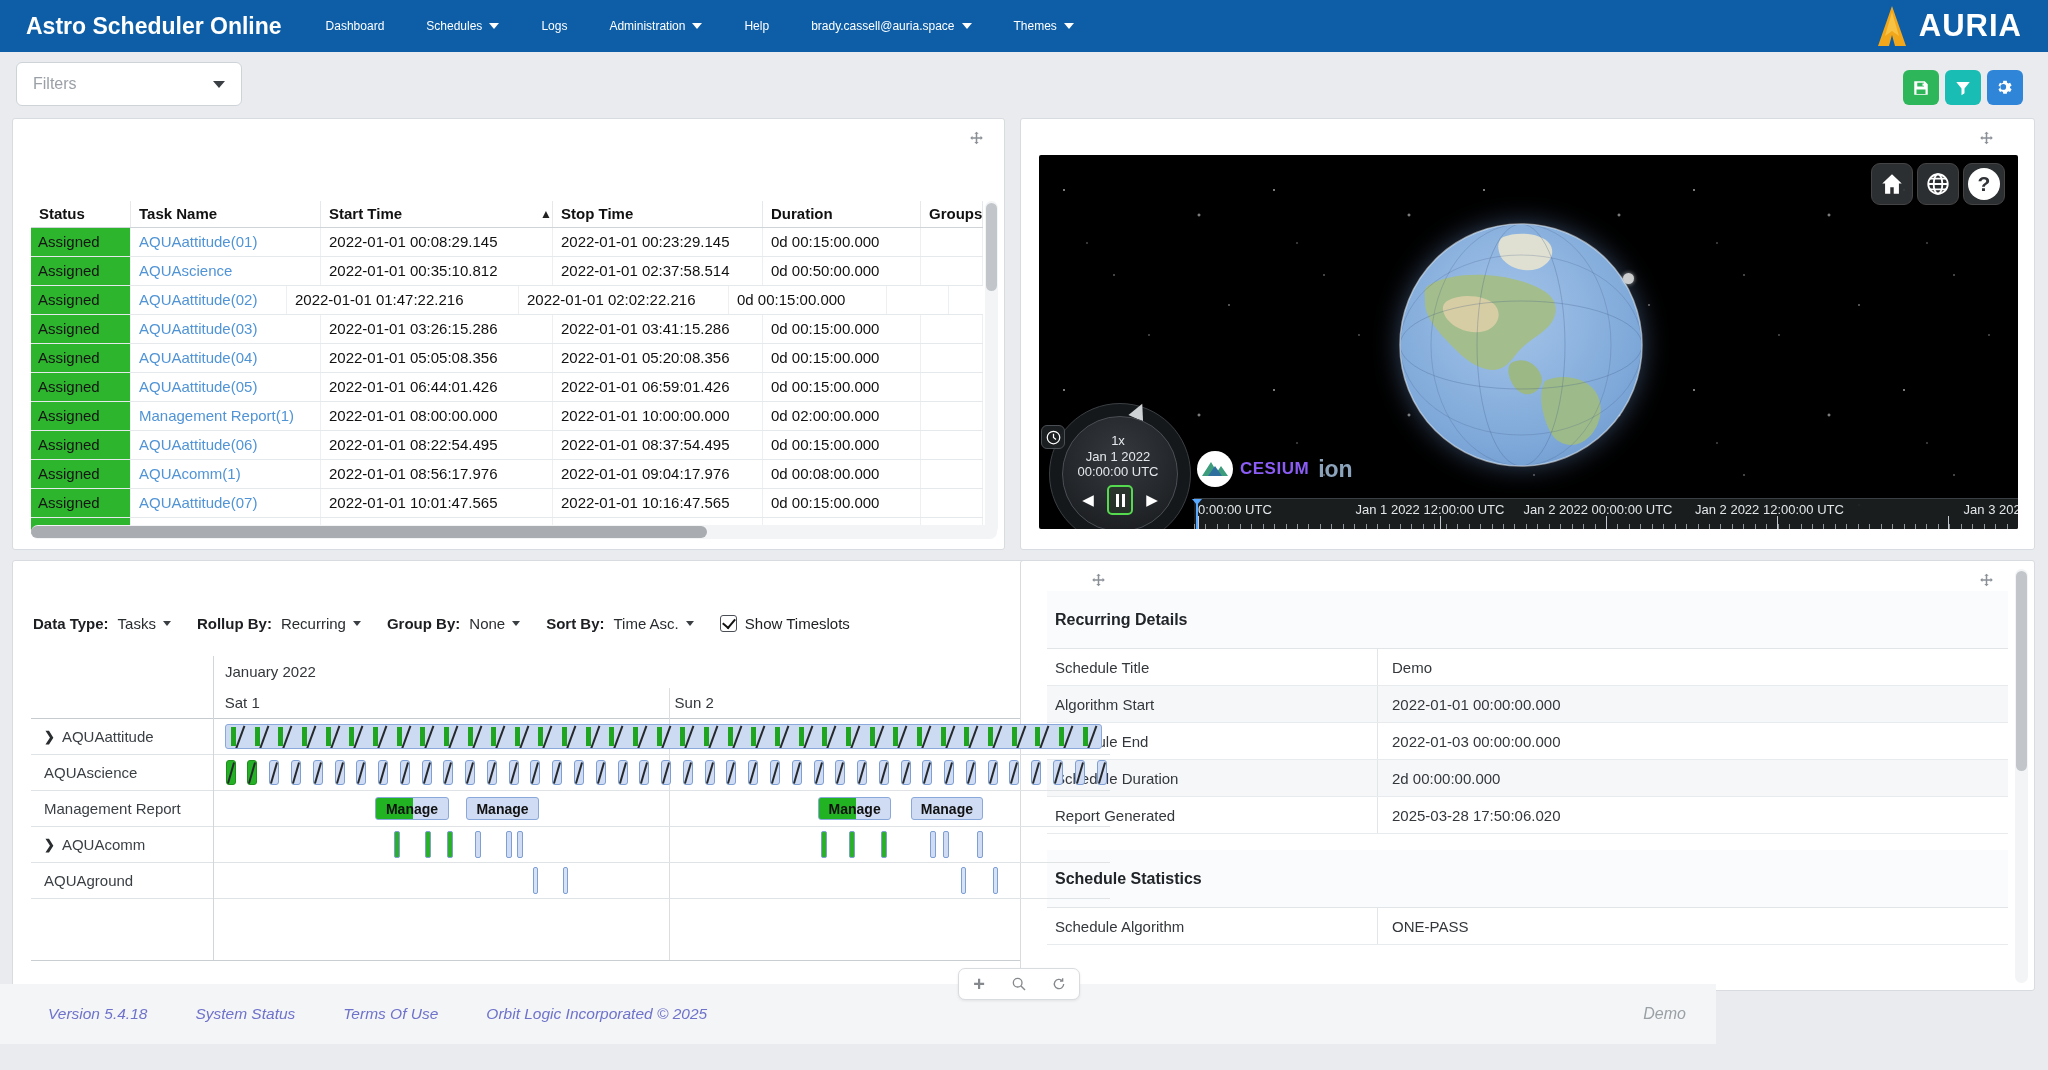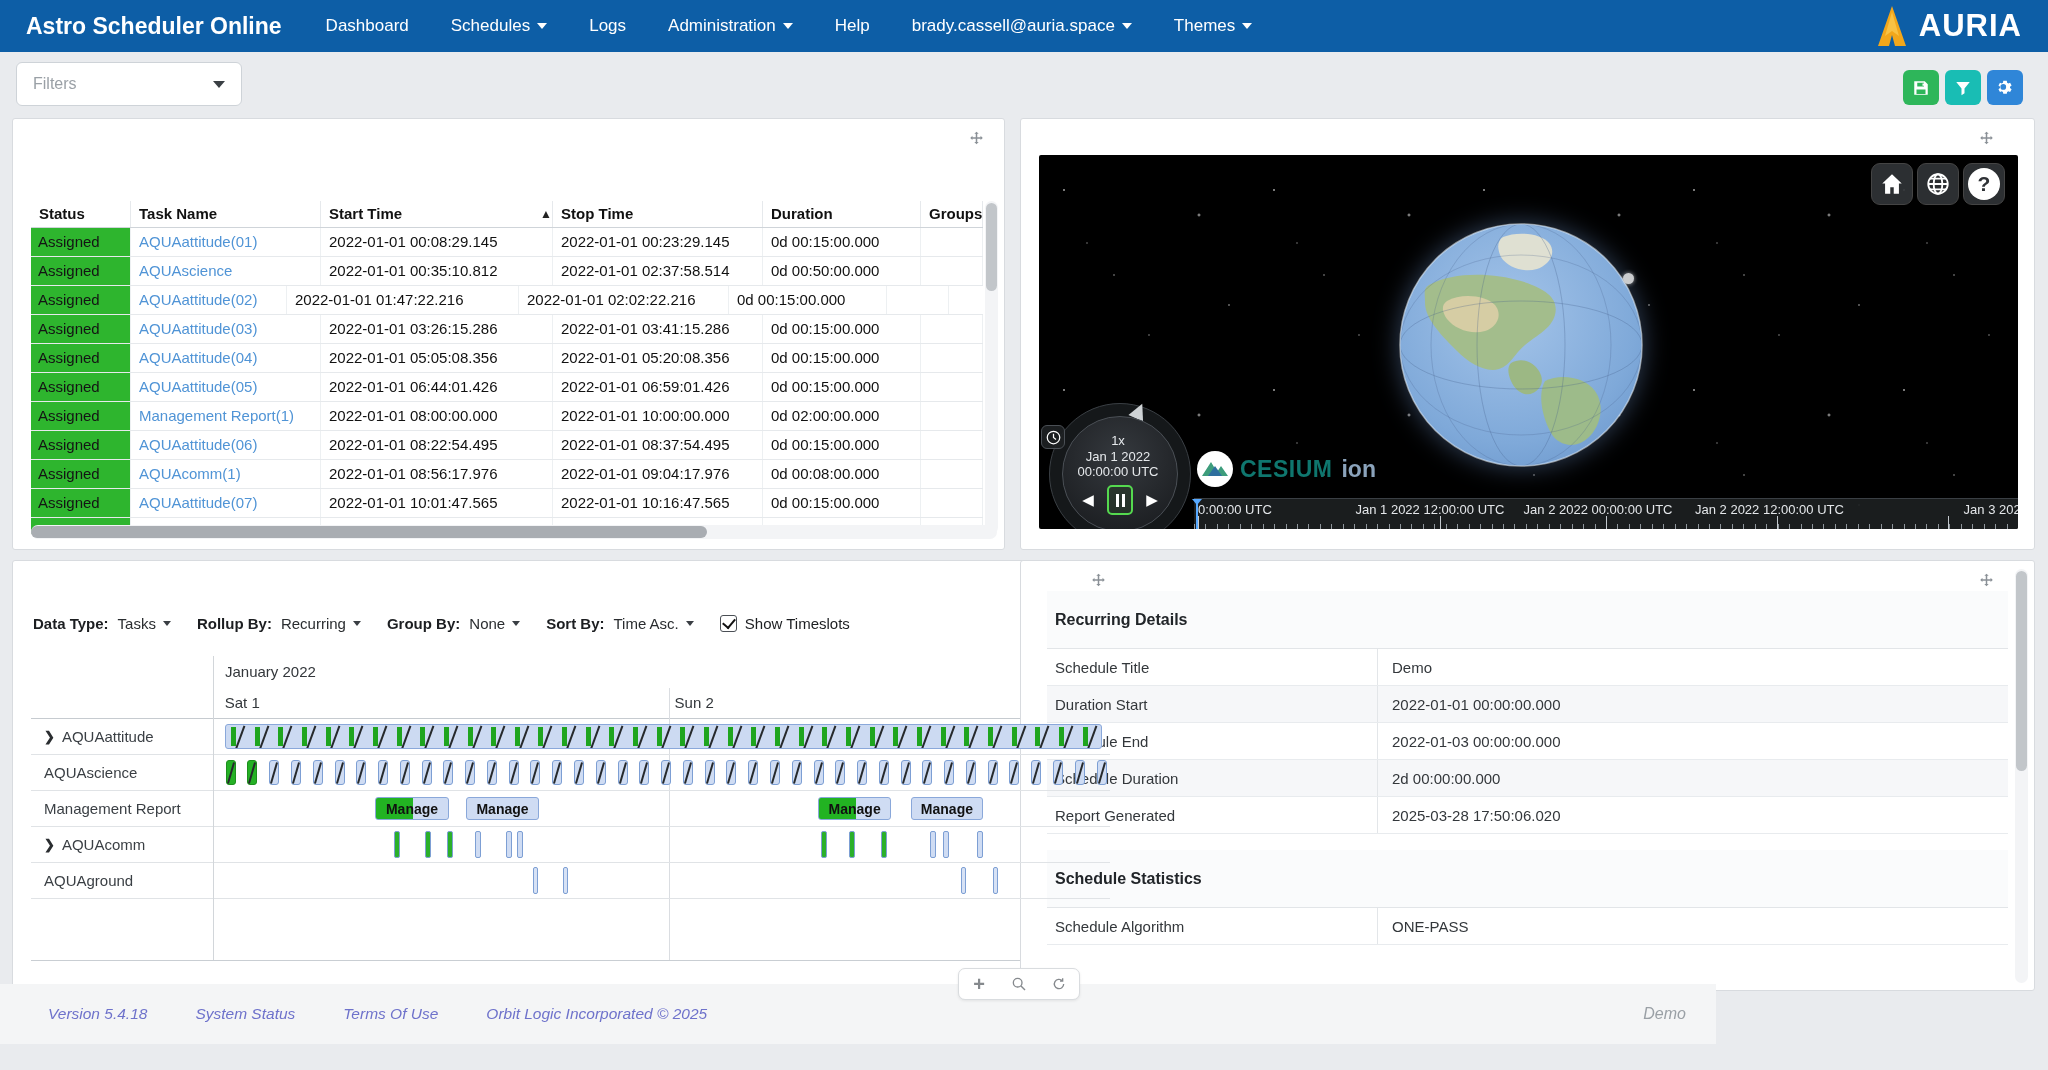--- a/index.html
+++ b/index.html
@@ -2,21 +2,21 @@
 <html><head>
 <meta charset="utf-8">
 <style>
   * { margin:0; padding:0; box-sizing:border-box; }
   html,body { width:2048px; height:1070px; font-family:"Liberation Sans", sans-serif; background:#e9ebee; overflow:hidden; position:relative; }
 
   
   .navbar { position:absolute; left:0; top:0; width:2048px; height:52px; background:#0d5ea6; display:flex; align-items:center; padding:0 26px; z-index:50; }
   .brand { color:#fff; font-size:23px; font-weight:bold; margin-right:44px; white-space:nowrap; }
   .nav-items { display:flex; align-items:center; gap:42px; }
-  .nav-item { color:#fff; font-size:17px; cursor:pointer; display:flex; align-items:center; gap:7px; white-space:nowrap; }
+  .nav-item { color:#fff; font-size:12px; cursor:pointer; display:flex; align-items:center; gap:7px; white-space:nowrap; }
   .caret-down { width:0; height:0; border-left:5px solid transparent; border-right:5px solid transparent; border-top:6px solid #fff; display:inline-block; }
   .nav-spacer { flex:1; }
   .logo { display:flex; align-items:center; gap:10px; }
   .logo-text { color:#fff; font-size:31px; font-weight:bold; letter-spacing:1px; }
 
   
   .filters-select { position:absolute; left:16px; top:62px; width:226px; height:44px; background:#fff; border:1px solid #ced3d8; border-radius:6px; display:flex; align-items:center; padding:0 16px; cursor:pointer; }
   .filters-select .ph { color:#9aa0a6; font-size:16px; flex:1; }
   .filters-select .caret-dark { width:0;height:0;border-left:6px solid transparent;border-right:6px solid transparent;border-top:7px solid #3a3f44; }
   .action-buttons { position:absolute; top:70px; right:25px; display:flex; gap:6px; }
@@ -77,21 +77,21 @@
   .anim .time { top:63px; font-size:13px; }
   .anim .buttons { position:absolute; left:0; top:84px; width:150px; display:flex; justify-content:center; gap:6px; }
   .anim .abut { width:26px; height:30px; display:flex; align-items:center; justify-content:center; color:#fff; font-size:15px; cursor:pointer; border-radius:5px; }
   .anim .abut.pause { border:2px solid #55d94f; background:rgba(40,60,40,.5); }
   .pause-glyph { display:flex; gap:3px; }
   .pause-glyph i { display:block; width:3px; height:13px; background:#fff; }
   .clock-btn { position:absolute; left:2px; top:270px; width:24px; height:24px; border-radius:6px; background:rgba(30,33,35,.9); border:1px solid #4a4f55; display:flex; align-items:center; justify-content:center; cursor:pointer; }
   
   .cz-logo { position:absolute; left:158px; top:296px; display:flex; align-items:center; gap:7px; }
   .cz-logo .ball { width:36px; height:36px; background:#fff; border-radius:50%; display:flex; align-items:center; justify-content:center; overflow:hidden; }
-  .cz-logo .nm { color:#0f766e; font-weight:bold; font-size:23px; letter-spacing:.5px; }
+  .cz-logo .nm { color:#8b5cf6; font-weight:bold; font-size:17px; letter-spacing:.5px; }
   .cz-logo .ion { color:#8ba3bb; font-size:23px; font-weight:bold; margin-left:2px; }
   
   .cz-timeline { position:absolute; left:155px; right:0; bottom:0; height:31px; background:rgba(28,31,33,.92); border-top:1px solid #3a3f44; }
   .cz-timeline .lbl { position:absolute; top:3px; font-size:13px; color:#e4e7ea; white-space:nowrap; }
   .cz-timeline .tick { position:absolute; bottom:0; width:1px; background:#8f969c; }
   .cz-needle { position:absolute; left:2px; top:0; width:2px; height:31px; background:#57a9ff; }
   .cz-needle::before { content:''; position:absolute; left:-4px; top:0; border-left:5px solid transparent; border-right:5px solid transparent; border-top:6px solid #57a9ff; }
 
   
   .g-controls { position:absolute; left:20px; top:44px; height:36px; display:flex; align-items:center; gap:26px; }
@@ -736,21 +736,21 @@
       </svg>
   </div>
   <div class="dt-wrap">
     <div class="dt-band">Recurring Details</div>
     <div id="details-rows">
         <div class="dt-row">
           <div class="l">Schedule Title</div>
           <div class="v">Demo</div>
         </div>
         <div class="dt-row shaded">
-          <div class="l">Duration Start</div>
+          <div class="l">Algorithm Start</div>
           <div class="v">2022-01-01 00:00:00.000</div>
         </div>
         <div class="dt-row">
           <div class="l">Schedule End</div>
           <div class="v">2022-01-03 00:00:00.000</div>
         </div>
         <div class="dt-row shaded">
           <div class="l">Schedule Duration</div>
           <div class="v">2d 00:00:00.000</div>
         </div>

